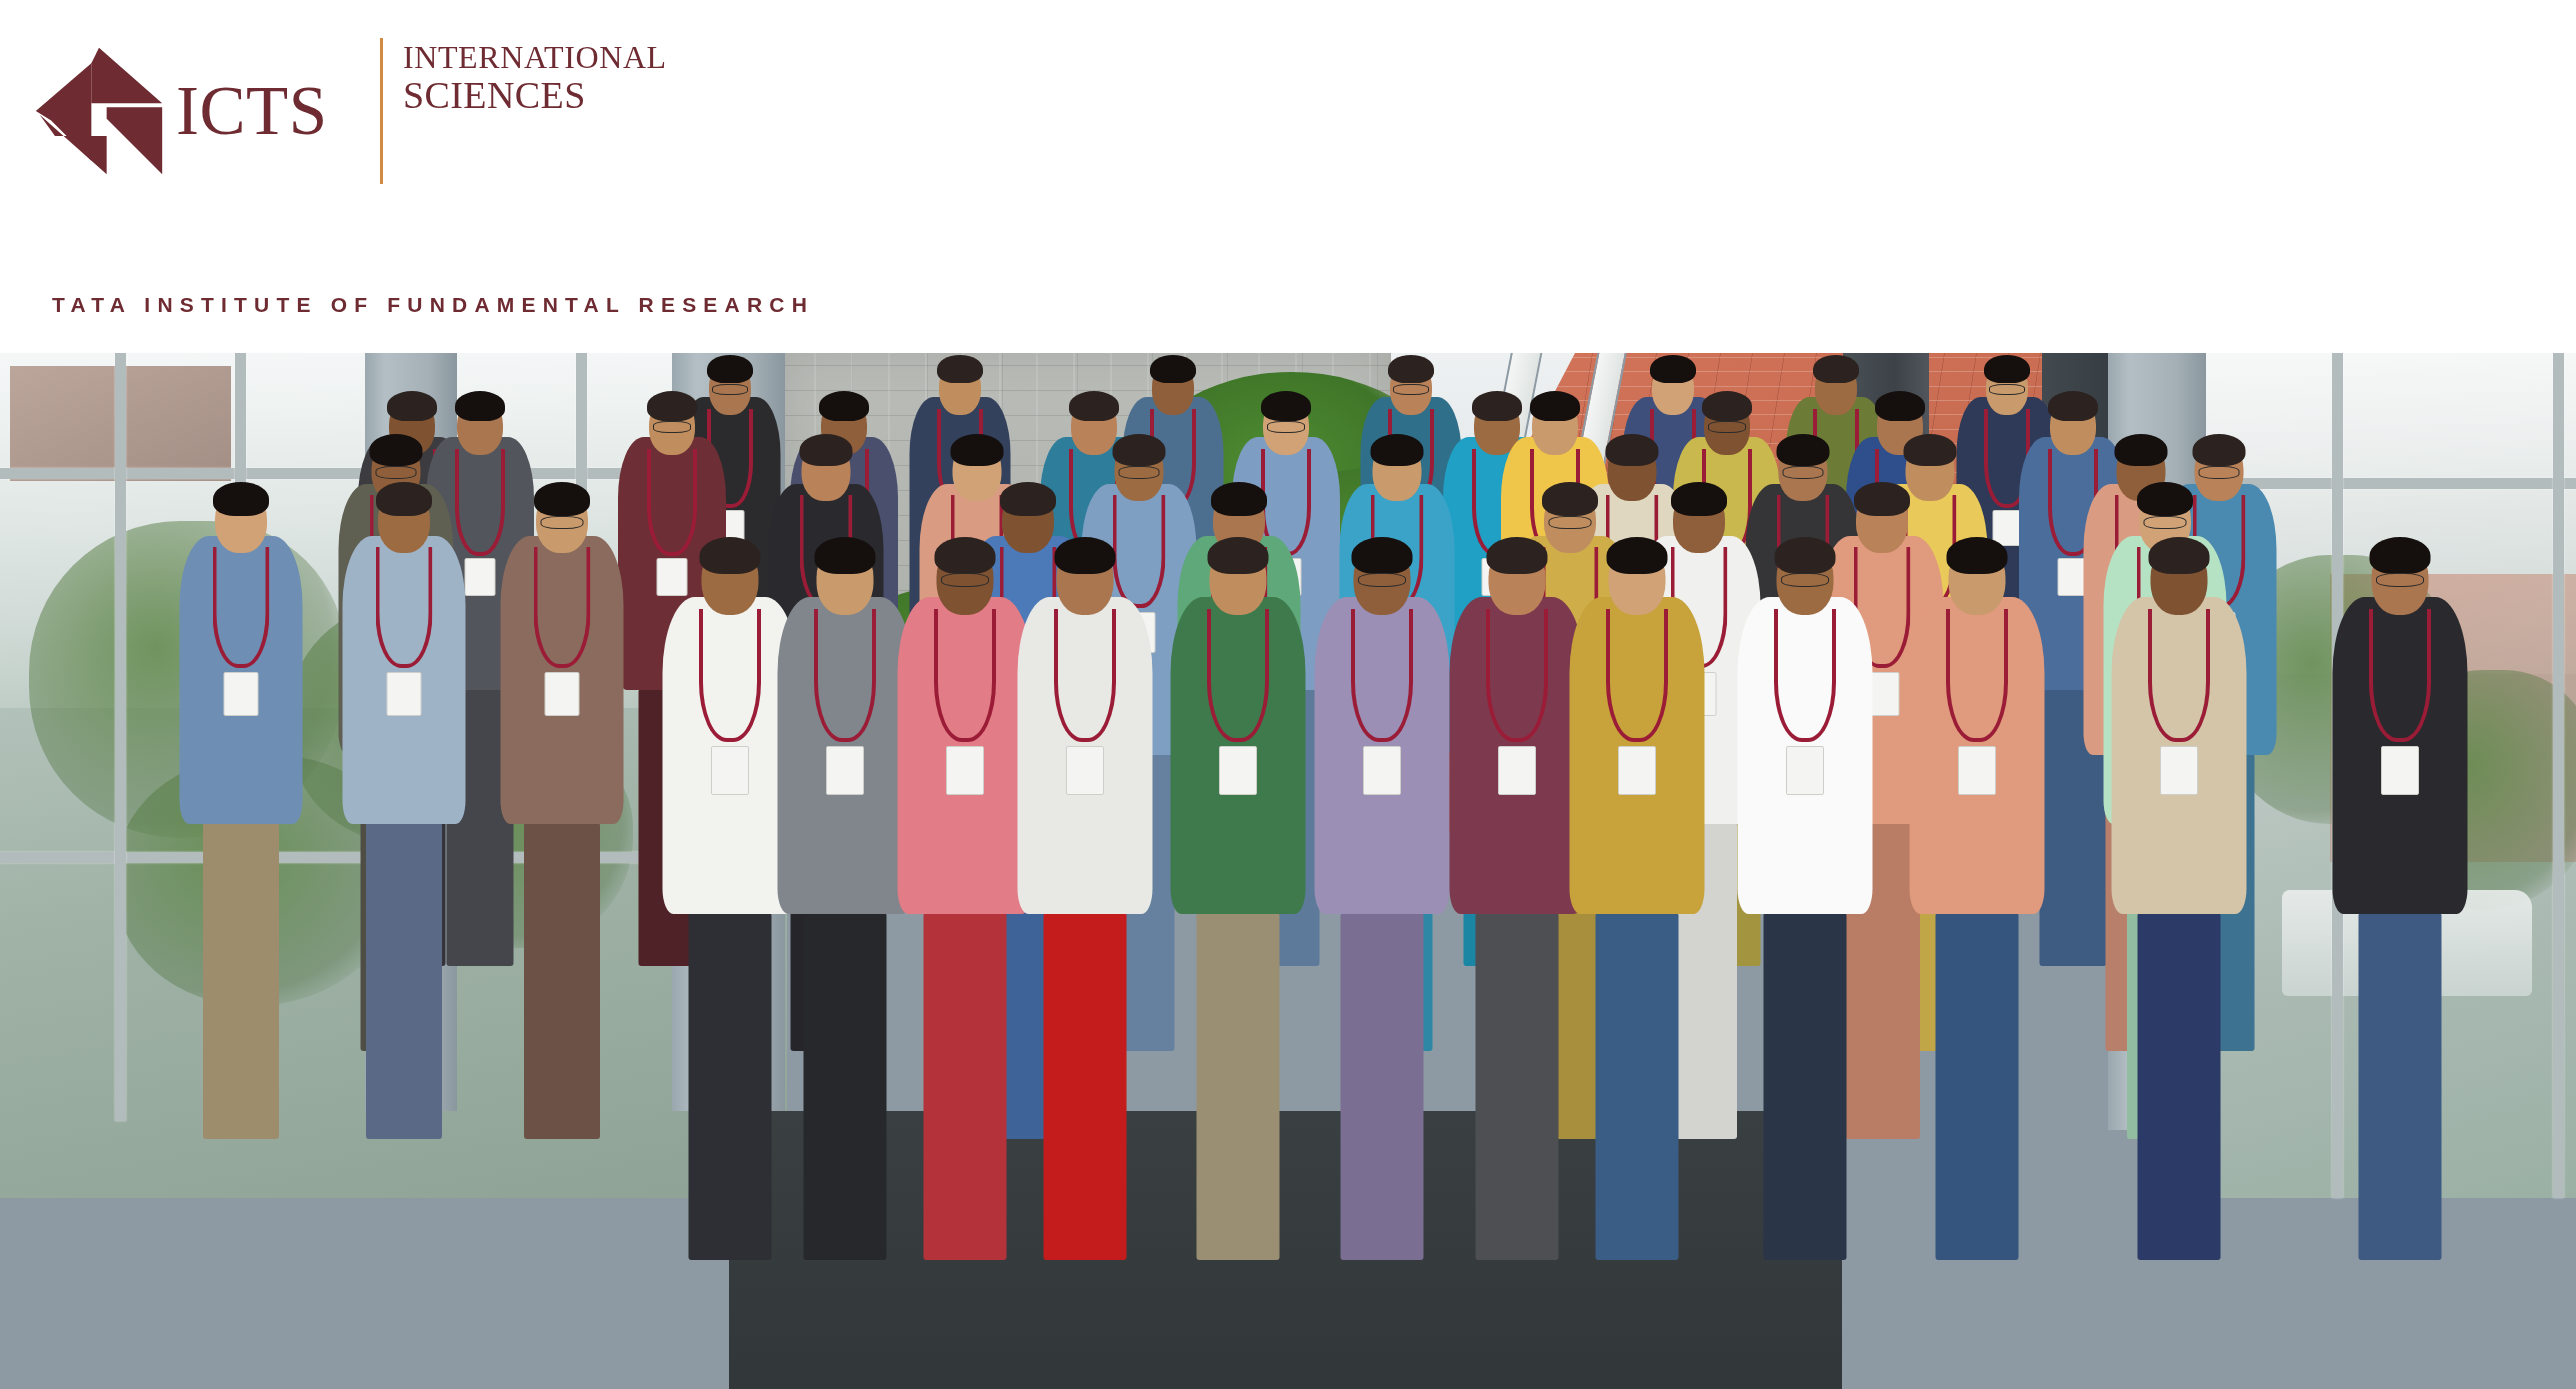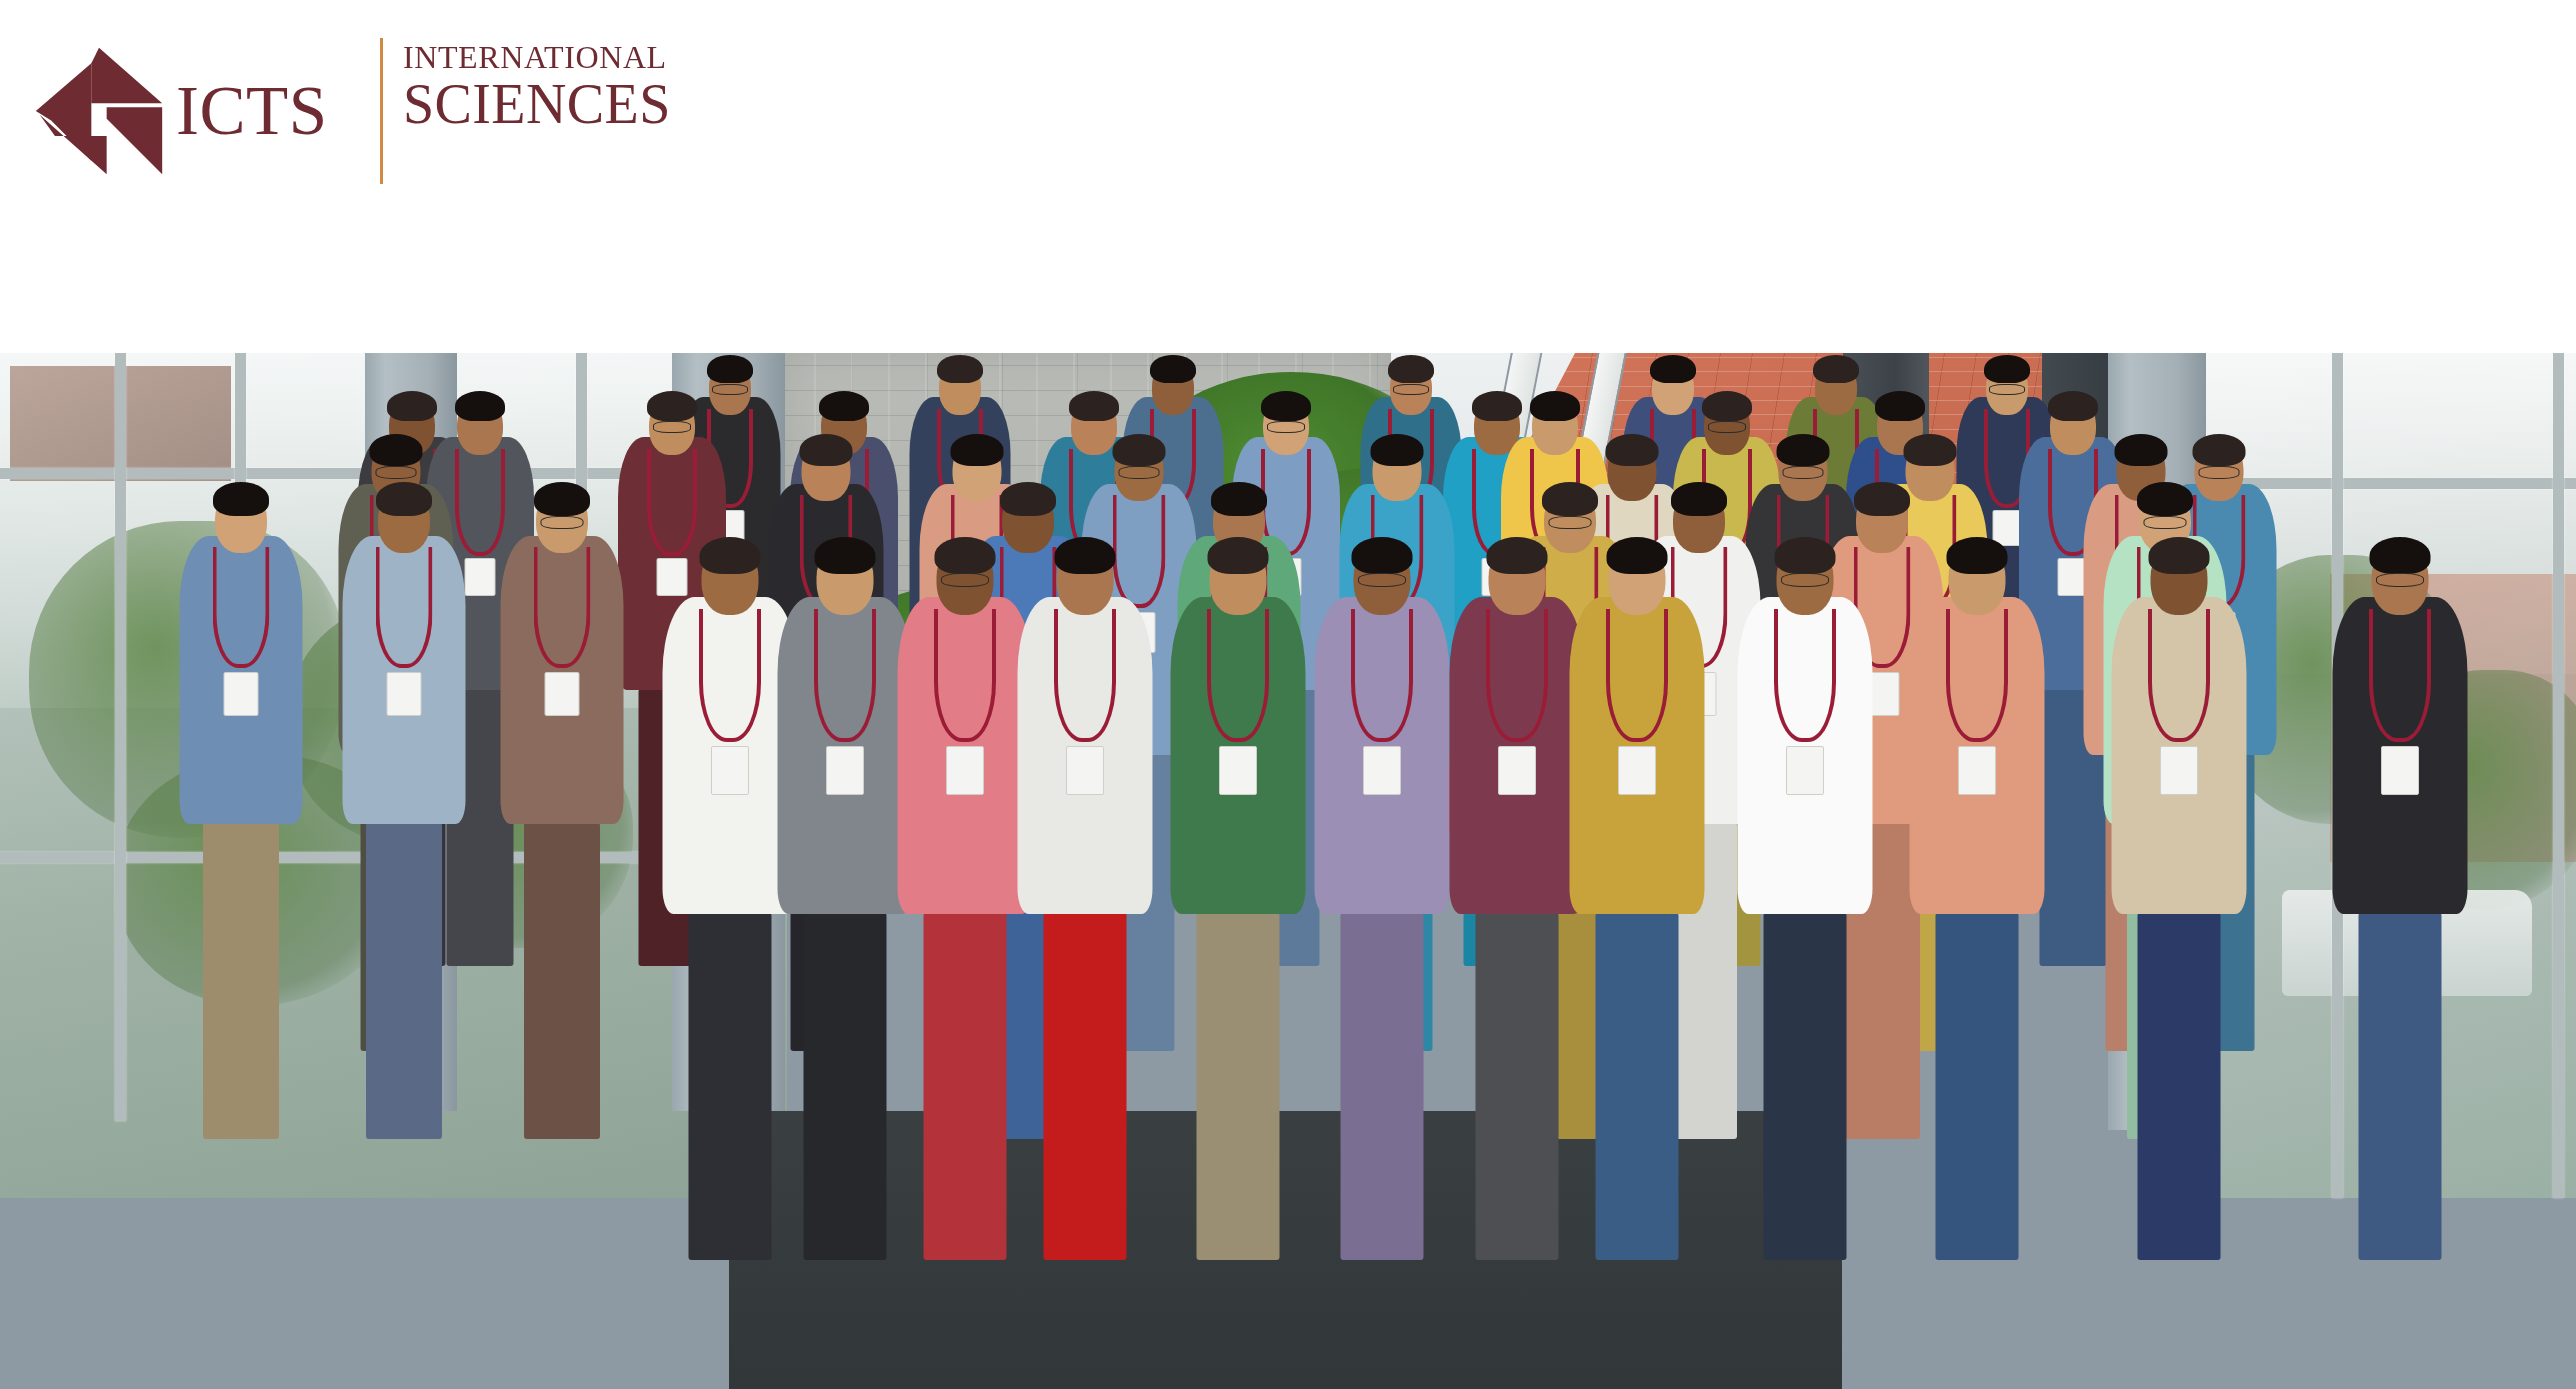--- a/index.html
+++ b/index.html
@@ -72,21 +72,21 @@
     line-height: 1.0;
   }
   .lw {
     display: block;
     text-transform: uppercase;
     white-space: nowrap;
   }
   .lw-1 { font-size: 32px; letter-spacing: 0.6px; margin-bottom: 2.9px; }
   .lw-2 { font-size: 42px; letter-spacing: 0.4px; margin-bottom: 1.9px; }
   .lw-3 { font-size: 42px; letter-spacing: 0.4px; margin-bottom: 1.9px; }
-  .lw-4 { font-size: 56px; letter-spacing: 0.4px; }
+  .lw-4 { font-size: 38px; letter-spacing: 0.4px; }
   .lw-for {
     font-family: "Liberation Serif", serif;
     font-style: italic;
     text-transform: none;
     font-size: 33px;
     color: #d4782e;
     letter-spacing: 0;
     padding-left: 3.8px;
   }
 
@@ -386,20 +386,21 @@
 
       <div class="logo-icts">ICTS</div>
 
       <div class="logo-divider"></div>
 
       <div class="logo-words">
         <span class="lw lw-1">International</span>
         <span class="lw lw-4">Sciences</span>
       </div>
 
+      <div class="logo-tifr">TATA  INSTITUTE  OF  FUNDAMENTAL  RESEARCH</div>
     </div>
 
   </div>
 
   <div class="photo">
 
     <div class="sky"></div>
 
     <div class="glass-left">
       <div class="refl-foliage rf-1"></div>

